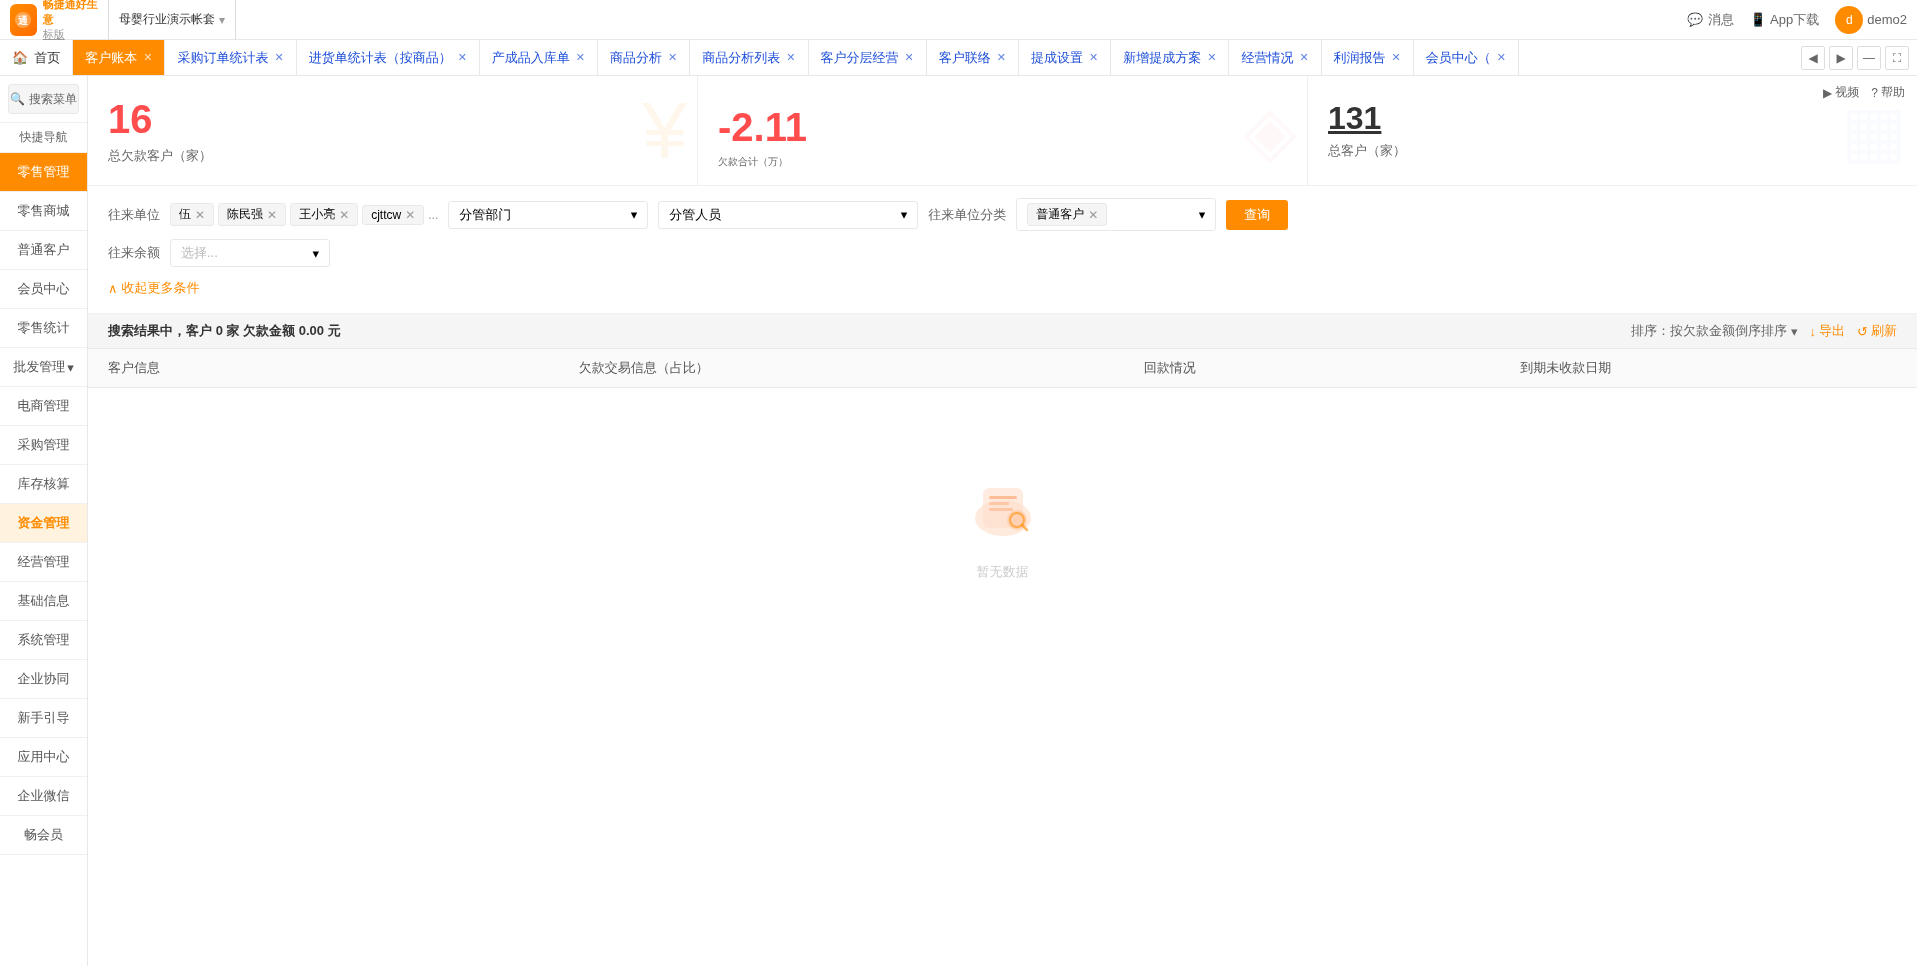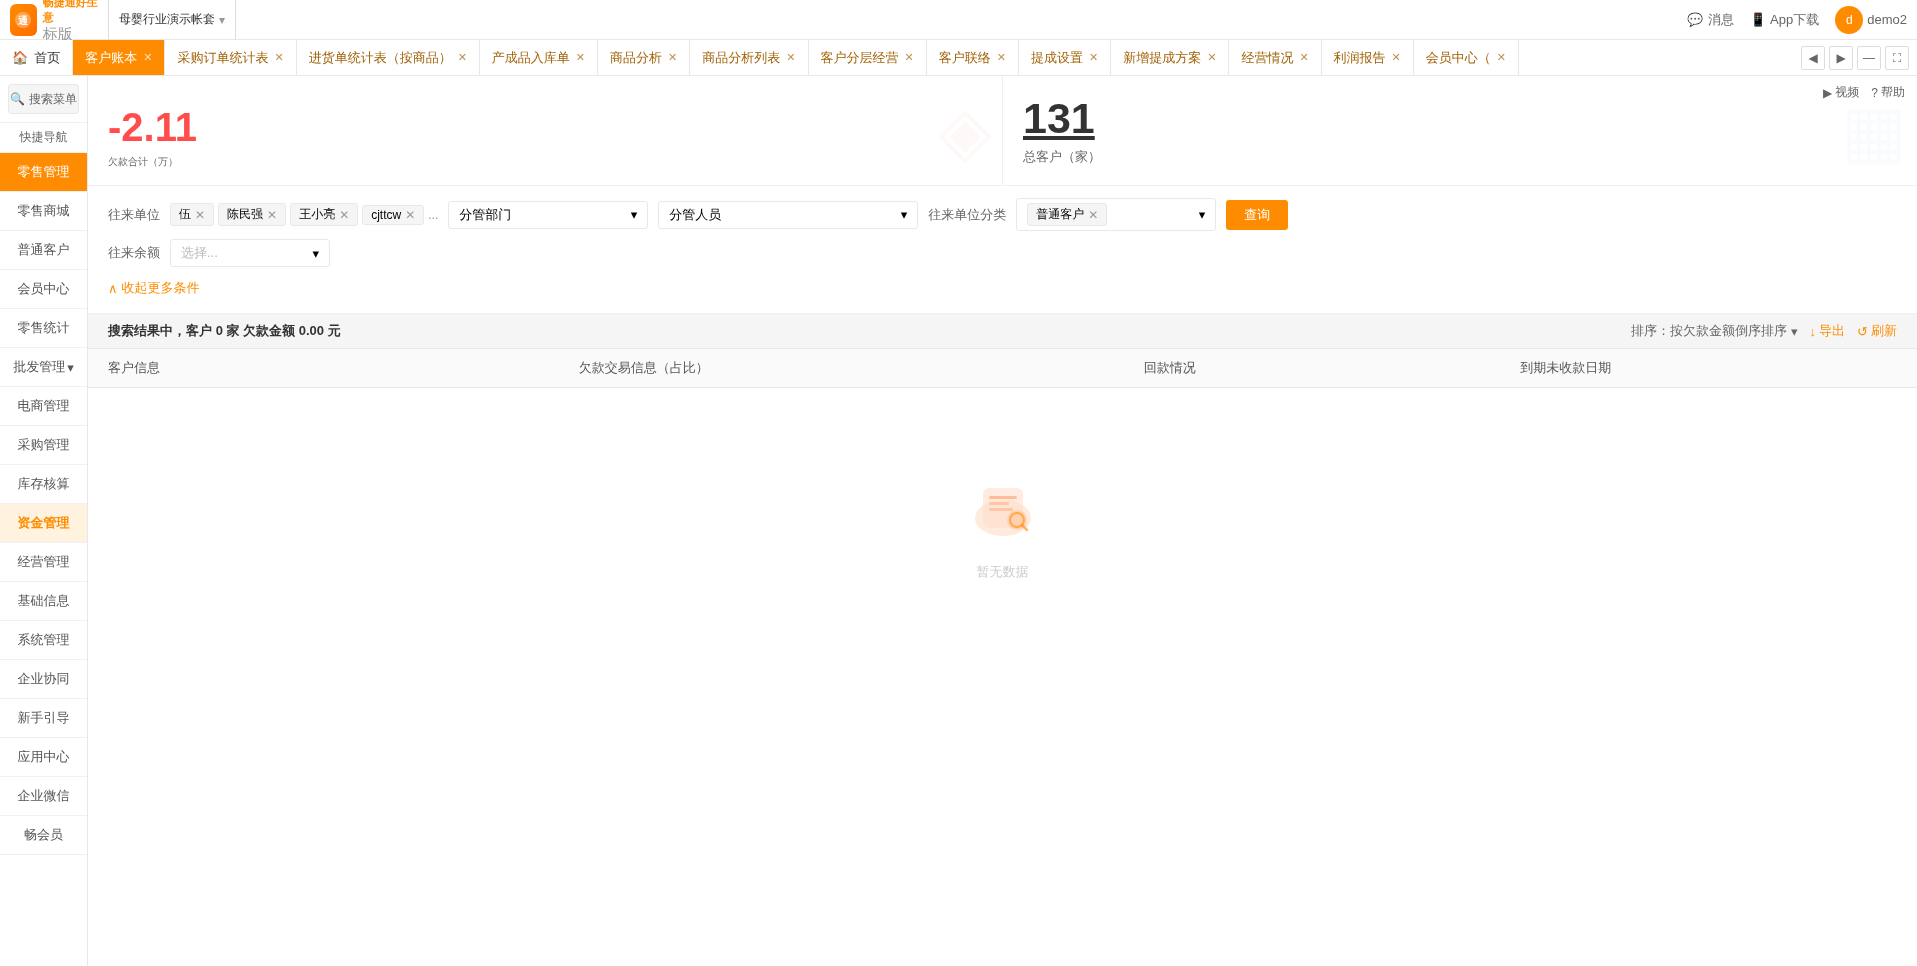--- a/index.html
+++ b/index.html
@@ -9,21 +9,21 @@
     .top-header { background: #fff; height: 40px; display: flex; align-items: center; padding: 0 10px; border-bottom: 1px solid #e8e8e8; flex-shrink: 0; }
     .logo-area { display: flex; align-items: center; gap: 6px; width: 88px; flex-shrink: 0; }
     .logo-icon { width: 32px; height: 32px; background: linear-gradient(135deg, #ff8c00, #ff6b00); border-radius: 6px; display: flex; align-items: center; justify-content: center; color: #fff; font-size: 16px; }
     .org-selector { display: flex; align-items: center; gap: 4px; padding: 20px 10px; border: 1px solid #ddd; border-radius: 3px; cursor: pointer; font-size: 12px; color: #333; margin-left: 10px; }
     .top-right { margin-left: auto; display: flex; align-items: center; gap: 16px; }
     .top-right-item { display: flex; align-items: center; gap: 4px; cursor: pointer; color: #666; font-size: 13px; }
     .avatar { width: 28px; height: 28px; border-radius: 50%; background: #ff8c00; display: flex; align-items: center; justify-content: center; color: #fff; font-size: 12px; }
 
     
     .nav-tabs { background: #fff; height: 36px; display: flex; align-items: center; border-bottom: 1px solid #e8e8e8; flex-shrink: 0; overflow: hidden; }
-    .nav-tab { height: 36px; padding: 0 12px; display: flex; align-items: center; gap: 6px; font-size: 13px; cursor: pointer; white-space: nowrap; border-right: 1px solid #e8e8e8; color: #a16207; flex-shrink: 0; }
+    .nav-tab { height: 36px; padding: 0 12px; display: flex; align-items: center; gap: 6px; font-size: 13px; cursor: pointer; white-space: nowrap; border-right: 1px solid #e8e8e8; color: #1d4ed8; flex-shrink: 0; }
     .nav-tab.home { color: #333; }
     .nav-tab.active { background: #ff8c00; color: #fff; }
     .nav-tab .close-btn { font-size: 11px; opacity: 0.7; }
     .nav-tab-controls { margin-left: auto; display: flex; align-items: center; gap: 4px; padding: 0 8px; flex-shrink: 0; }
     .nav-ctrl-btn { width: 24px; height: 24px; display: flex; align-items: center; justify-content: center; cursor: pointer; color: #666; border: 1px solid #ddd; border-radius: 2px; font-size: 12px; }
 
     
     .main-layout { display: flex; flex: 1; overflow: hidden; }
 
     
@@ -74,21 +74,21 @@
 <div class="top-header">
   <div class="logo-area">
     <div class="logo-icon">
       <svg width="20" height="20" viewBox="0 0 20 20" fill="none">
         <circle cx="10" cy="10" r="8" fill="rgba(255,255,255,0.3)"></circle>
         <text x="10" y="14" text-anchor="middle" fill="#fff" font-size="10" font-weight="bold">通</text>
       </svg>
     </div>
     <div style="display:flex;flex-direction:column;">
       <span style="font-size:11px;color:#ff8c00;font-weight:bold;">畅捷通好生意</span>
-      <span style="font-size:15px;color:#999;text-decoration:underline;">标版</span>
+      <span style="font-size:11px;color:#999;text-decoration:underline;">标版</span>
     </div>
   </div>
   <div class="org-selector">
     <span>母婴行业演示帐套</span>
     <span style="color:#999;">▾</span>
   </div>
   <div class="top-right">
     <div class="top-right-item">
       <span>💬</span>
       <span>消息</span>
@@ -235,30 +235,38 @@
     </div>
     <div class="sidebar-item">
       <span>畅会员</span>
     </div>
   </div>
 
   <div class="content">
 
     <div style="background:#fff;display:flex;align-items:stretch;padding:0;border-bottom:1px solid #f0f0f0;position:relative;">
       <div class="stat-section" style="position:relative;overflow:hidden;padding:16px 20px;flex:1;border-right:1px solid #efefef;">
+
+        <div style="position:absolute;right:10px;top:50%;transform:translateY(-50%);font-size:80px;opacity:0.07;color:#ff8c00;z-index:0;">¥</div>
+        <div style="z-index:1;">
+          <div style="font-size:40px;font-weight:bold;color:#ff4d4d;line-height:1.1;">16</div>
+          <div style="font-size:13px;color:#666;margin-top:6px;">总欠款客户（家）</div>
+        </div>
+      </div>
+      <div class="stat-section" style="position:relative;overflow:hidden;padding:16px 20px;flex:1;border-right:1px solid #efefef;">
         <div style="position:absolute;right:10px;top:50%;transform:translateY(-50%);font-size:70px;opacity:0.07;color:#ffaaaa;z-index:0;">◈</div>
         <div style="z-index:1;">
           <div style="font-size:40px;font-weight:bold;color:#ff4d4d;line-height:1.1;margin-top:13px;">-2.11</div>
           <div style="font-size:10px;color:#666;margin-top:6px;">欠款合计（万）</div>
         </div>
       </div>
       <div class="stat-section" style="position:relative;overflow:hidden;padding:16px 20px;flex:1;">
         <div style="position:absolute;right:10px;top:50%;transform:translateY(-50%);font-size:70px;opacity:0.06;color:#aaccff;z-index:0;">▦</div>
         <div style="z-index:1;">
-          <div style="font-size:43px;font-weight:bold;color:#333;line-height:1.1;text-decoration:underline;cursor:pointer;">131</div>
+          <div style="font-size:32px;font-weight:bold;color:#333;line-height:1.1;text-decoration:underline;cursor:pointer;">131</div>
           <div style="font-size:13px;color:#666;margin-top:6px;">总客户（家）</div>
         </div>
         <div style="position:absolute;top:8px;right:12px;display:flex;gap:12px;">
           <span style="font-size:12px;color:#666;cursor:pointer;display:flex;align-items:center;gap:3px;">
             <span>▶</span>
             <span>视频</span>
           </span>
           <span style="font-size:12px;color:#666;cursor:pointer;display:flex;align-items:center;gap:3px;">
             <span>?</span>
             <span>帮助</span>

